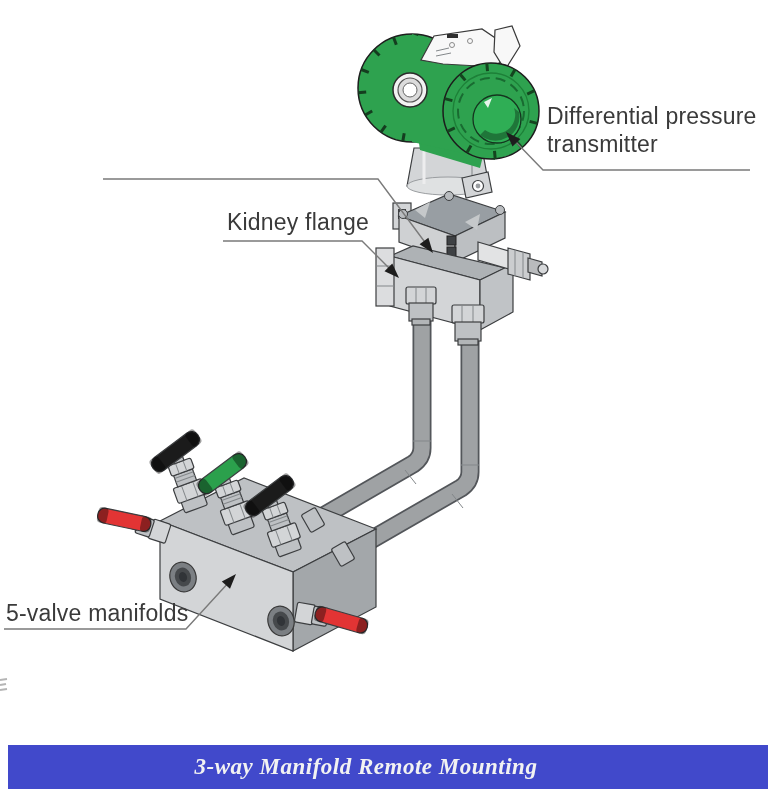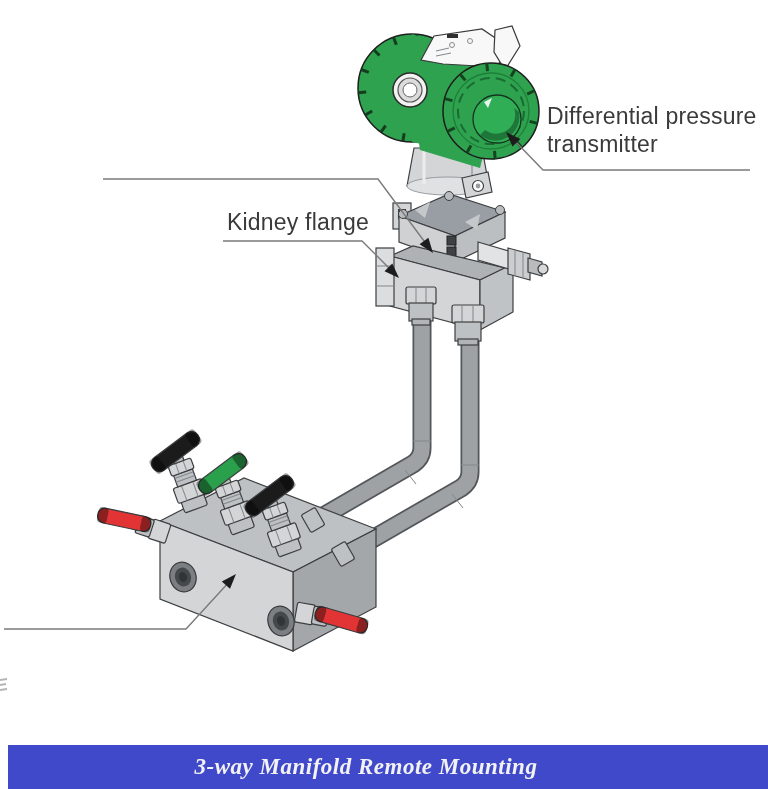--- a/index.html
+++ b/index.html
@@ -242,18 +242,19 @@
 
   <g stroke="#b5b5b5" stroke-width="2">
     <line x1="0" y1="680" x2="7" y2="679"></line>
     <line x1="0" y1="685" x2="6" y2="684"></line>
     <line x1="0" y1="690" x2="7" y2="689"></line>
   </g>
 </svg>
 
 <div class="label" style="left:227px;top:209px;">Kidney flange</div>
 <div class="label wrap" style="left:547px;top:103px;width:215px;">Differential pressure transmitter</div>
+<div class="label" style="left:6px;top:600px;">5-valve manifolds</div>
 
 <div class="caption-bar">
   <span>3-way Manifold Remote Mounting</span>
 </div>
 
 </div>
 
 </body></html>

